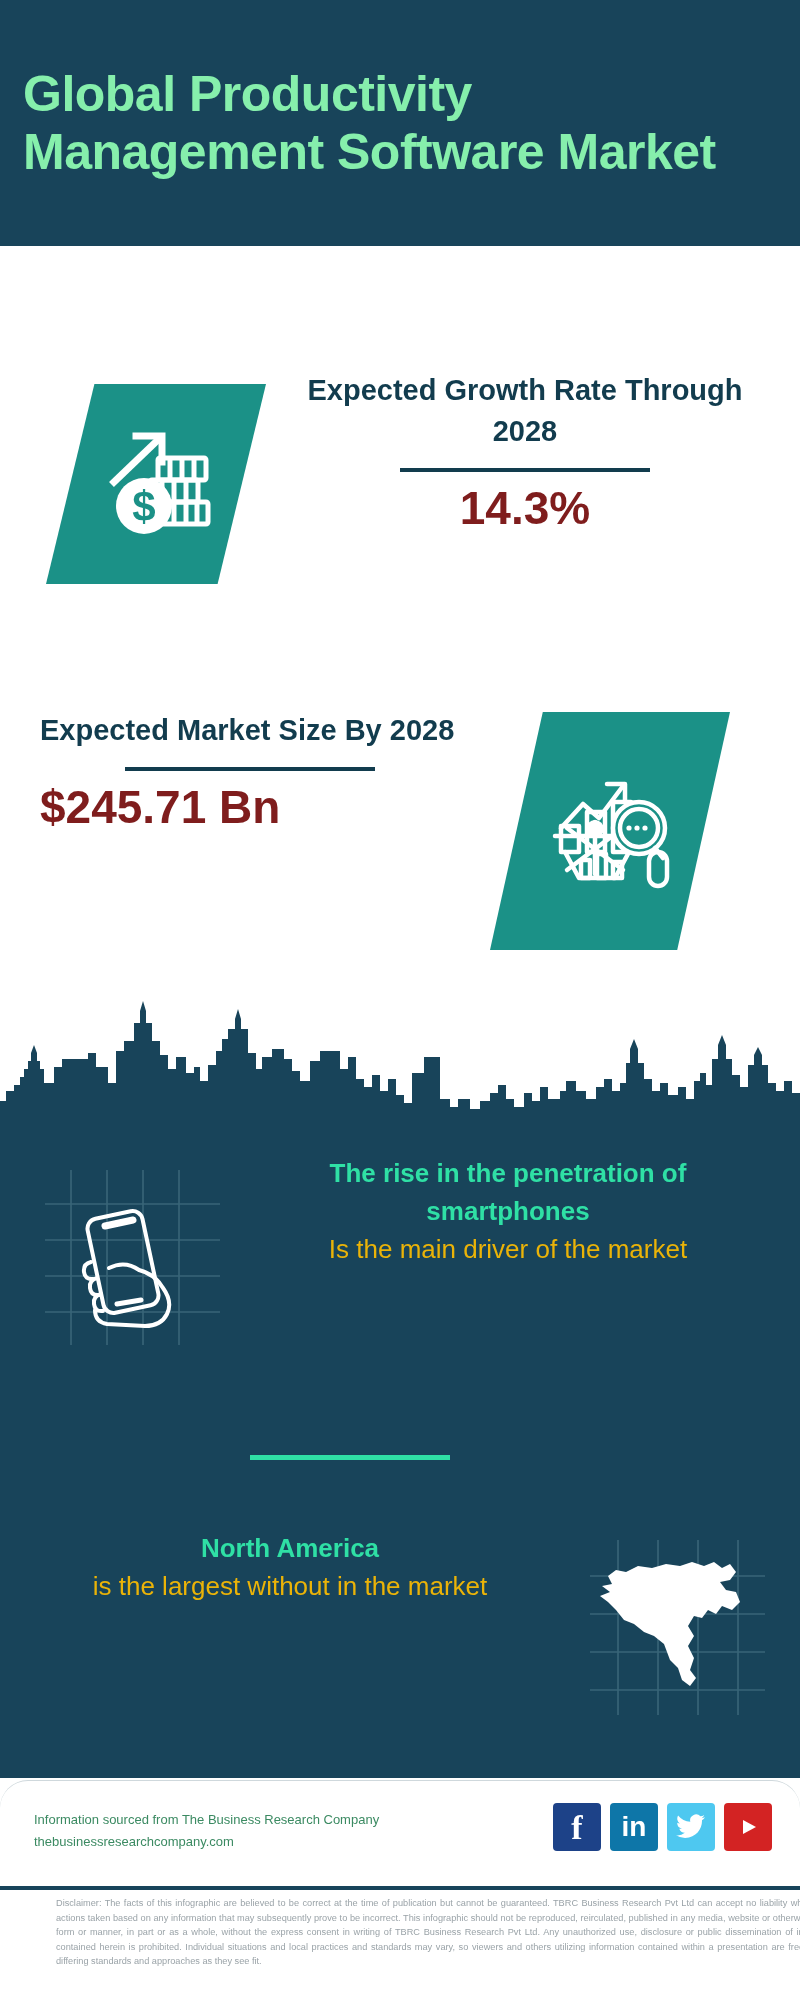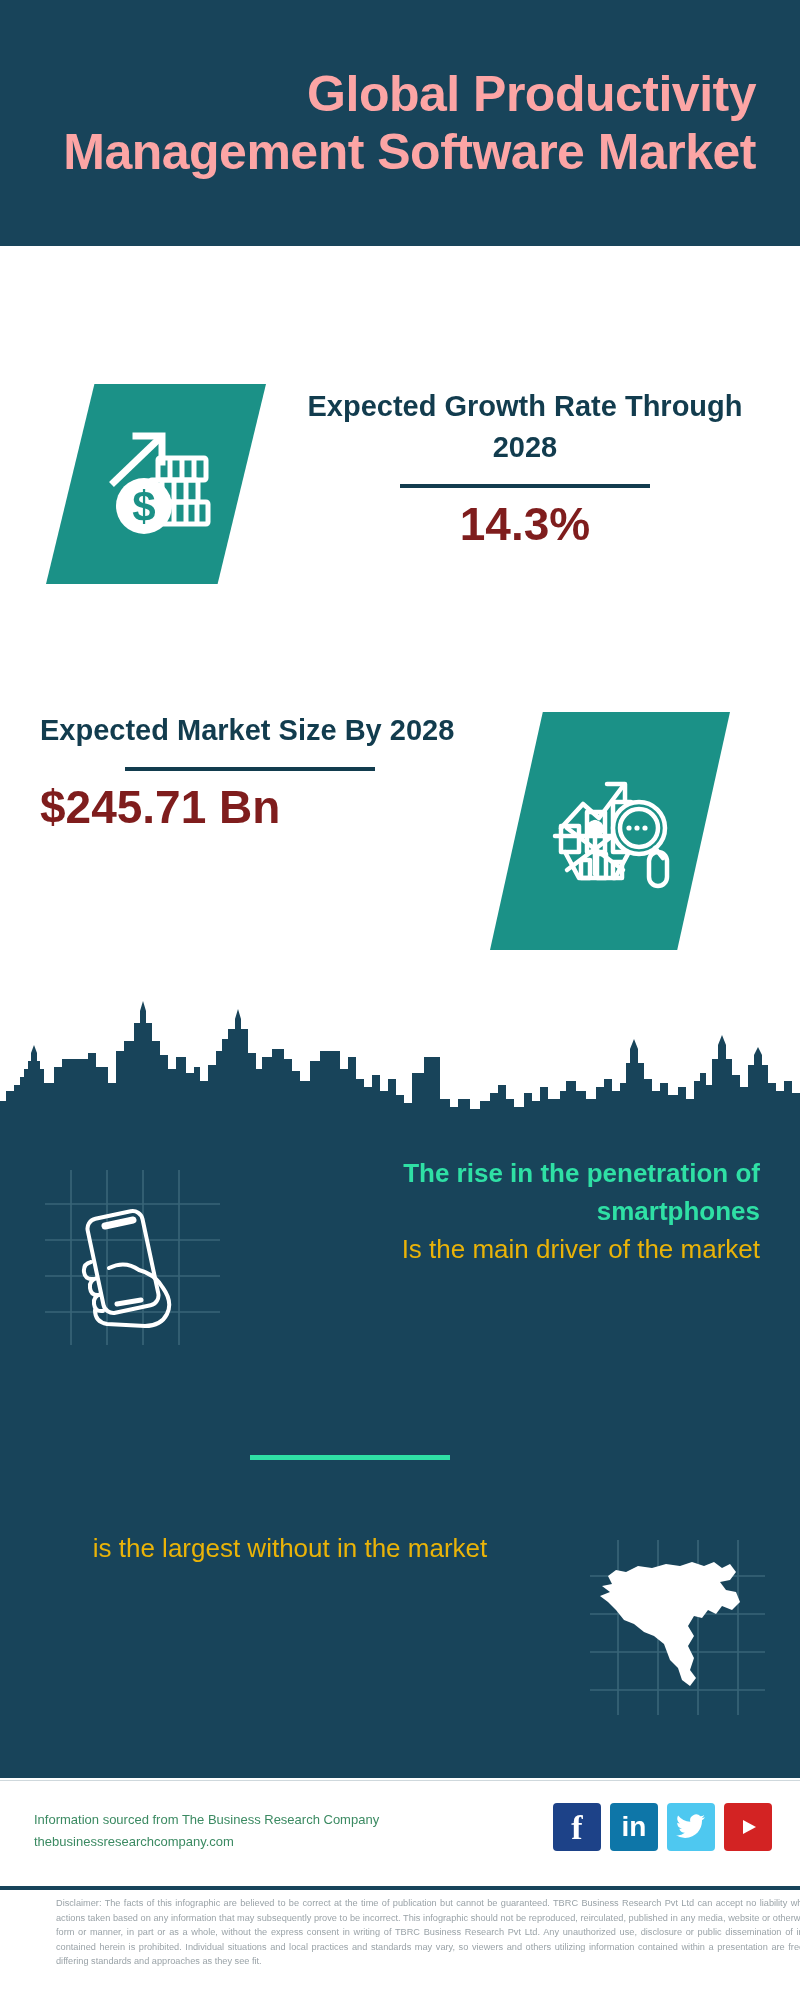--- a/index.html
+++ b/index.html
@@ -10,38 +10,38 @@
     background:#ffffff;
   }
 
   
   .header {
     position:absolute; left:0; top:0; width:800px; height:246px;
     background:#18445a;
     display:flex; align-items:center; justify-content:center;
   }
   .header-title {
-    color:#fca5a5; font-size:50px; line-height:1.16; font-weight:bold;
-    text-align:right; letter-spacing:-0.5px; padding:0 44px;
+    color:#86efac; font-size:50px; line-height:1.16; font-weight:bold;
+    text-align:left; letter-spacing:-0.5px; padding:0 23px;
     font-family:"Liberation Sans", sans-serif;
   }
 
   
   .stat1 {
     position:absolute; left:0; top:246px; width:800px; height:400px;
     background:#ffffff;
   }
   .para-left {
     position:absolute; left:46px; top:138px; width:220px; height:200px;
     background:#1b9187;
     clip-path: polygon(22% 0, 100% 0, 78% 100%, 0 100%);
     display:flex; align-items:center; justify-content:center;
   }
   .stat1-text {
-    position:absolute; left:290px; top:140px; width:470px;
+    position:absolute; left:290px; top:124px; width:470px;
     text-align:center;
   }
   .stat-label {
     color:#123c4e; font-size:29px; font-weight:bold; line-height:1.42;
   }
   .rule-dark {
     width:250px; height:4px; background:#123c4e; margin:16px auto 12px auto;
   }
   .stat-value-teal {
     color:#7f1d1d; font-size:46px; font-weight:bold; line-height:1.05;
@@ -73,41 +73,41 @@
   }
   .driver-row {
     position:absolute; left:0; top:45px; width:800px; height:230px;
   }
   .icon-grid-box {
     position:absolute; width:175px; height:175px; overflow:hidden;
   }
   .drv-icon { left:45px; top:15px; }
   .na-icon  { right:35px; top:10px; }
   .drv-text {
-    position:absolute; left:240px; top:0px; width:520px; text-align:right;
+    position:absolute; left:248px; top:0px; width:520px; text-align:center;
   }
   .hl-green {
     color:#2fe0a5; font-size:26px; font-weight:bold; line-height:1.46;
   }
   .body-white {
     color:#eab308; font-size:26px; line-height:1.46;
   }
   .green-rule {
     position:absolute; left:250px; top:345px; width:200px; height:5px;
     background:#2fe0a5;
   }
   .na-row { position:absolute; left:0; top:420px; width:800px; height:200px; }
   .na-text {
     position:absolute; left:60px; top:0; width:460px; text-align:center;
   }
 
   
   .footer {
     position:absolute; left:0; top:1780px; width:800px; height:106px;
-    background:#ffffff; border-top:1px solid #cfd8dc;
+    background:#ffffff; border-top:1px solid #cfd8dc;border-radius:28px;
   }
   .footer-text {
     position:absolute; left:34px; top:28px; width:430px;
     color:#3b8a62; font-size:13px; line-height:1.72;
   }
   .socials {
     position:absolute; right:28px; top:22px;
     display:flex; gap:9px; align-items:center;
   }
   .sbtn {
@@ -270,20 +270,21 @@
     <div class="drv-text">
       <div class="hl-green">The rise in the penetration of smartphones</div>
       <div class="body-white">Is the main driver of the market</div>
     </div>
   </div>
 
   <div class="green-rule"></div>
 
   <div class="na-row">
     <div class="na-text">
+      <div class="hl-green">North America</div>
       <div class="body-white">is the largest without in the market</div>
     </div>
 
     <div class="icon-grid-box na-icon">
       <svg width="175" height="175" viewBox="0 0 175 175" aria-hidden="true">
         <g stroke="#3f6b7e" stroke-width="1.6" opacity="0.85">
           <line x1="0" y1="36" x2="175" y2="36"></line>
           <line x1="0" y1="74" x2="175" y2="74"></line>
           <line x1="0" y1="112" x2="175" y2="112"></line>
           <line x1="0" y1="150" x2="175" y2="150"></line>

